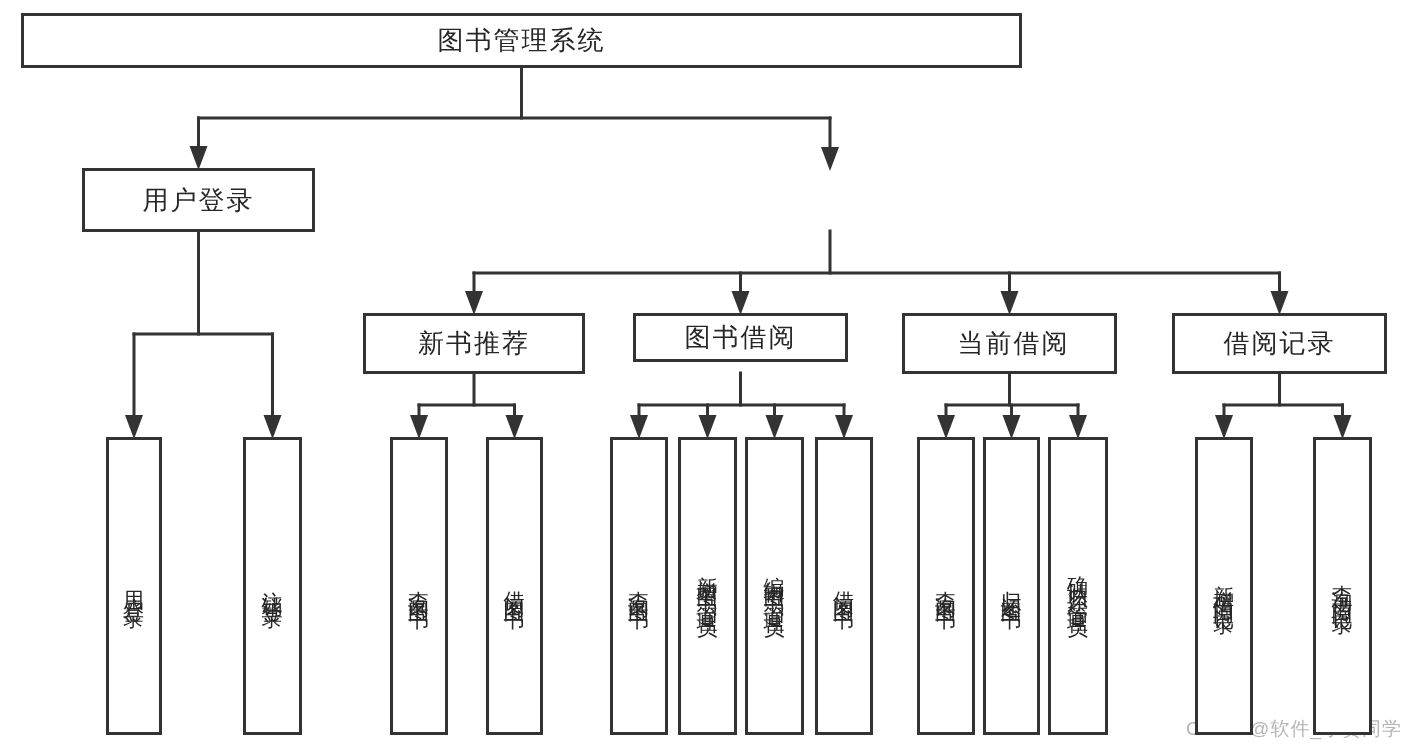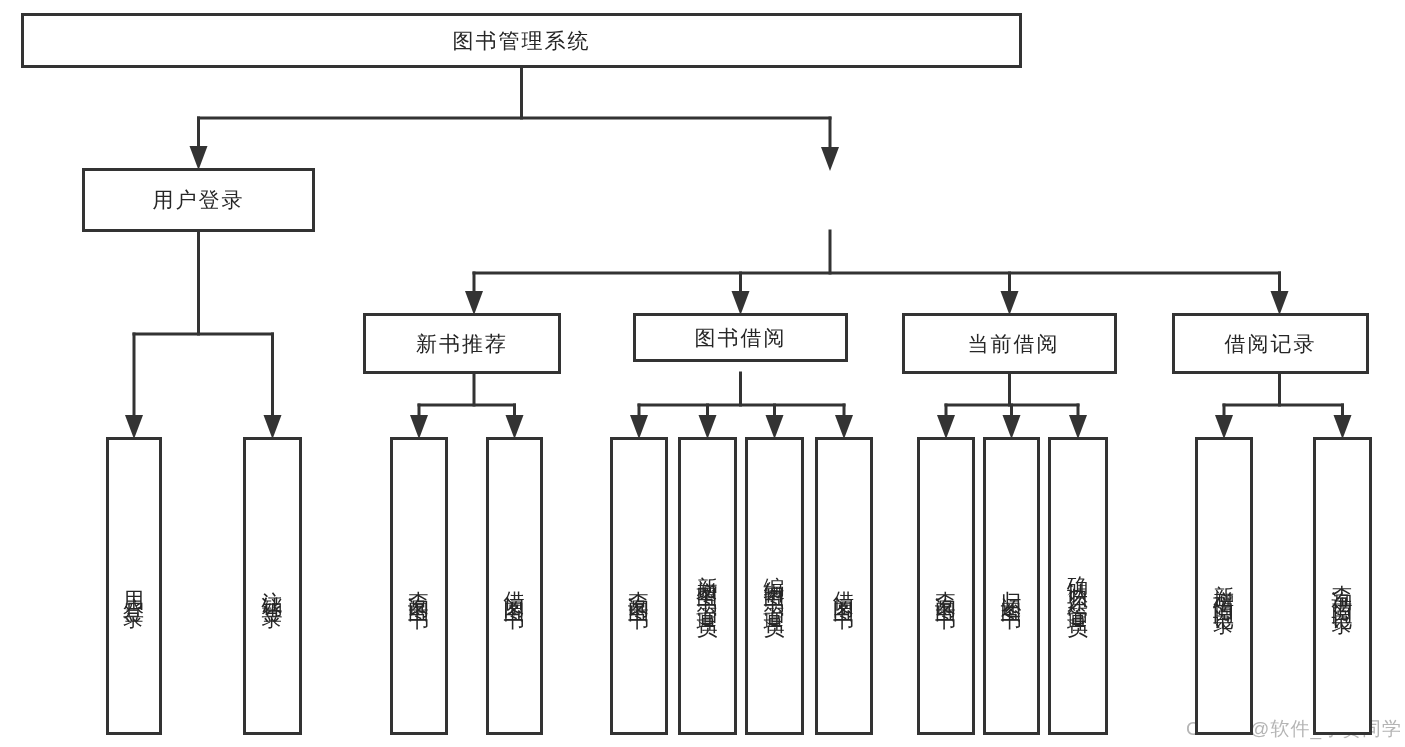--- a/index.html
+++ b/index.html
@@ -23,21 +23,21 @@
     position:absolute;
     box-sizing:border-box;
     border:3px solid var(--box-border);
     background:var(--box-fill);
     display:flex;
     align-items:center;
     justify-content:center;
     color:var(--text);
   }
   .node.h span{
-    font-size:21px;
+    font-size:26px;
     letter-spacing:2px;
     white-space:nowrap;
   }
   .node.v span{
     writing-mode:vertical-rl;
     text-orientation:mixed;
     font-size:21px;
     letter-spacing:6px;
     line-height:1;
     white-space:nowrap;
@@ -117,21 +117,21 @@
     </div>
     <div class="node h" style="left: 82px; top: 168px; width: 233px; height: 64px;">
       <span>用户登录</span>
     </div>
     <div class="node v" style="left: 106px; top: 437px; width: 56px; height: 298px;">
       <span>用户登录</span>
     </div>
     <div class="node v" style="left: 243px; top: 437px; width: 59px; height: 298px;">
       <span>注销登录</span>
     </div>
-    <div class="node h" style="left: 363px; top: 313px; width: 198px; height: 61px;">
+    <div class="node h" style="left: 363px; top: 313px; width: 222px; height: 61px;">
       <span>新书推荐</span>
     </div>
     <div class="node v" style="left: 390px; top: 437px; width: 58px; height: 298px;">
       <span>查询图书</span>
     </div>
     <div class="node v" style="left: 486px; top: 437px; width: 57px; height: 298px;">
       <span>借阅图书</span>
     </div>
     <div class="node h" style="left: 633px; top: 313px; width: 215px; height: 49px;">
       <span>图书借阅</span>
@@ -153,21 +153,21 @@
     </div>
     <div class="node v" style="left: 917px; top: 437px; width: 58px; height: 298px;">
       <span>查询图书</span>
     </div>
     <div class="node v" style="left: 983px; top: 437px; width: 57px; height: 298px;">
       <span>归还图书</span>
     </div>
     <div class="node v" style="left: 1048px; top: 437px; width: 60px; height: 298px;">
       <span>确认归还（管理员）</span>
     </div>
-    <div class="node h" style="left: 1172px; top: 313px; width: 197px; height: 61px;">
+    <div class="node h" style="left: 1172px; top: 313px; width: 215px; height: 61px;">
       <span>借阅记录</span>
     </div>
     <div class="node v" style="left: 1195px; top: 437px; width: 58px; height: 298px;">
       <span>新增借阅记录</span>
     </div>
     <div class="node v" style="left: 1313px; top: 437px; width: 59px; height: 298px;">
       <span>查询借阅记录</span>
     </div>
   </div>
 

